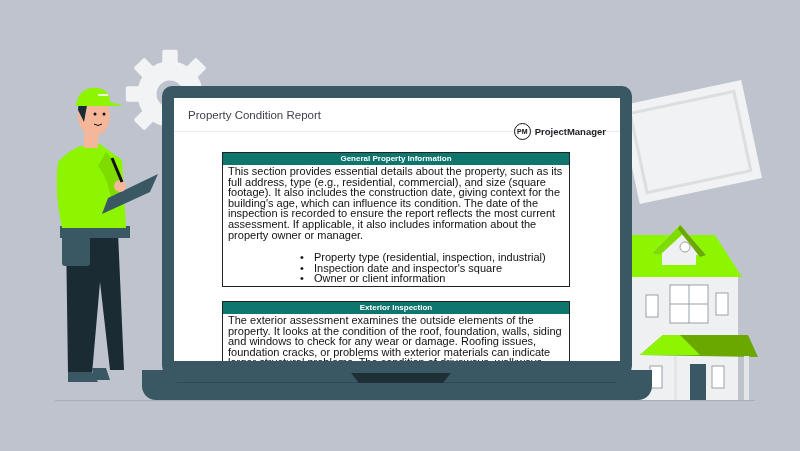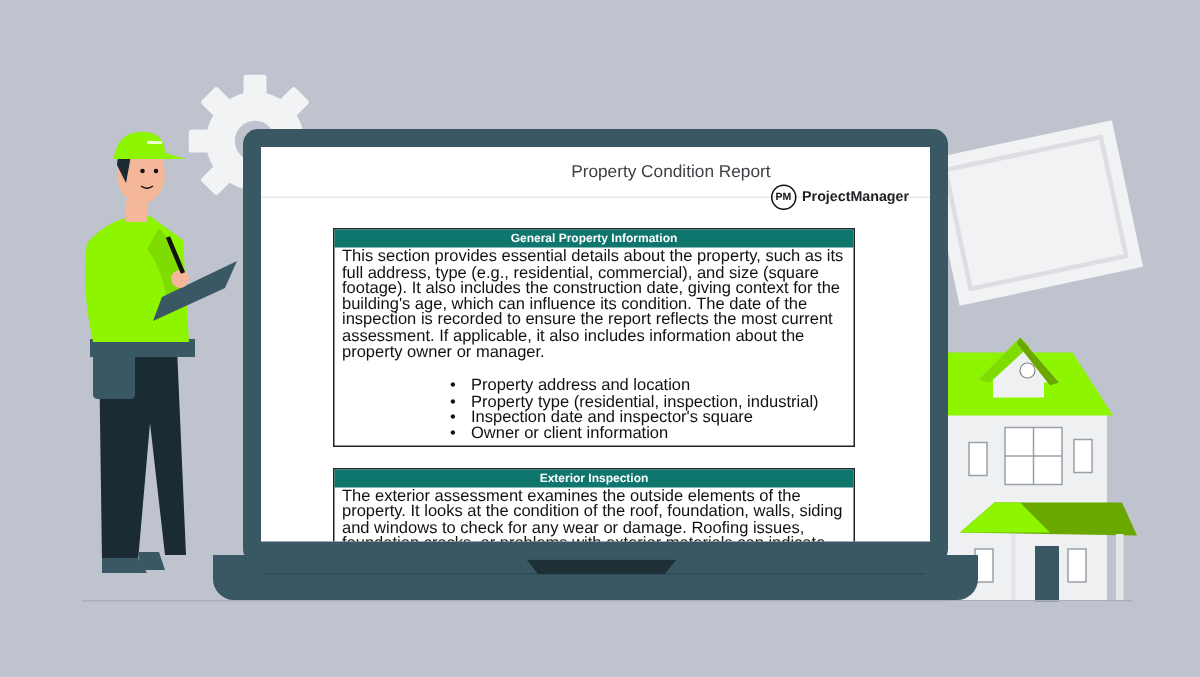--- a/index.html
+++ b/index.html
@@ -15,21 +15,21 @@
   .blueprint { position: absolute; left: 628px; top: 92px; width: 125px; height: 100px; transform: rotate(-12deg); background: #f1f2f4; }
   .blueprint .bp-inner { position: absolute; inset: 8px; border: 3px solid #dcdee2; }
 
   
   .laptop-lid { position: absolute; left: 162px; top: 86px; width: 470px; height: 290px; background: #3a5864; border-radius: 10px; }
   .laptop-base { position: absolute; left: 142px; top: 370px; width: 510px; height: 30px; background: #3a5864; border-radius: 0 0 14px 14px; }
   .laptop-base .base-line { position: absolute; left: 35px; right: 35px; top: 12px; height: 1px; background: #2e4a55; }
   .laptop-notch { position: absolute; left: 351px; top: 373px; width: 100px; height: 10px; background: #1e2f36; clip-path: polygon(0 0, 100% 0, 92% 100%, 8% 100%); }
 
   .screen { position: absolute; left: 174px; top: 98px; width: 446px; height: 263px; background: #ffffff; overflow: hidden; }
-  .screen-header { height: 34px; border-bottom: 1px solid #e8e9ec; display: flex; align-items: center; justify-content: flex-end; padding: 0 14px 0 14px; }
+  .screen-header { height: 34px; border-bottom: 1px solid #e8e9ec; display: flex; align-items: center; justify-content: space-between; padding: 0 14px 0 14px; }
   .screen-title { font-size: 11.5px; color: #3d3f44; }
   .brand { display: flex; align-items: center; gap: 4px; margin-top: 34px; }
   .brand-logo { width: 17px; height: 17px; border: 1.6px solid #111; border-radius: 50%; font-size: 7px; font-weight: bold; display: flex; align-items: center; justify-content: center; color: #111; }
   .brand-name { font-size: 9.5px; font-weight: bold; color: #1d1f22; }
 
   .doc { position: absolute; left: 48px; width: 348px; }
   .section { border: 1px solid #222; margin-bottom: 14px; }
   .section-head { background: #0f766e; color: #fff; font-size: 8px; font-weight: bold; text-align: center; height: 12px; line-height: 12px; }
   .section-body { font-size: 11px; line-height: 10.6px; color: #111; padding: 1px 4px 2px 5px; }
   .section-body ul { list-style: none; margin: 12px 0 0 72px; }
@@ -103,21 +103,20 @@
         <span class="brand-name">ProjectManager</span>
       </div>
     </div>
 
     <div class="doc" style="top:54px;">
       <div class="section">
         <div class="section-head">General Property Information</div>
         <div class="section-body">
           <p>This section provides essential details about the property, such as its full address, type (e.g., residential, commercial), and size (square footage). It also includes the construction date, giving context for the building's age, which can influence its condition. The date of the inspection is recorded to ensure the report reflects the most current assessment. If applicable, it also includes information about the property owner or manager.</p>
           <ul>
-            <li>Property address and location</li>
             <li>Property type (residential, inspection, industrial)</li>
             <li>Inspection date and inspector's square</li>
             <li>Owner or client information</li>
           </ul>
         </div>
       </div>
       <div class="section">
         <div class="section-head">Exterior Inspection</div>
         <div class="section-body">
           <p>The exterior assessment examines the outside elements of the property. It looks at the condition of the roof, foundation, walls, siding and windows to check for any wear or damage. Roofing issues, foundation cracks, or problems with exterior materials can indicate larger structural problems. The condition of driveways, walkways, and landscaping is also assessed, especially regarding drainage or any potential risks to the property from the exterior environment.</p>

